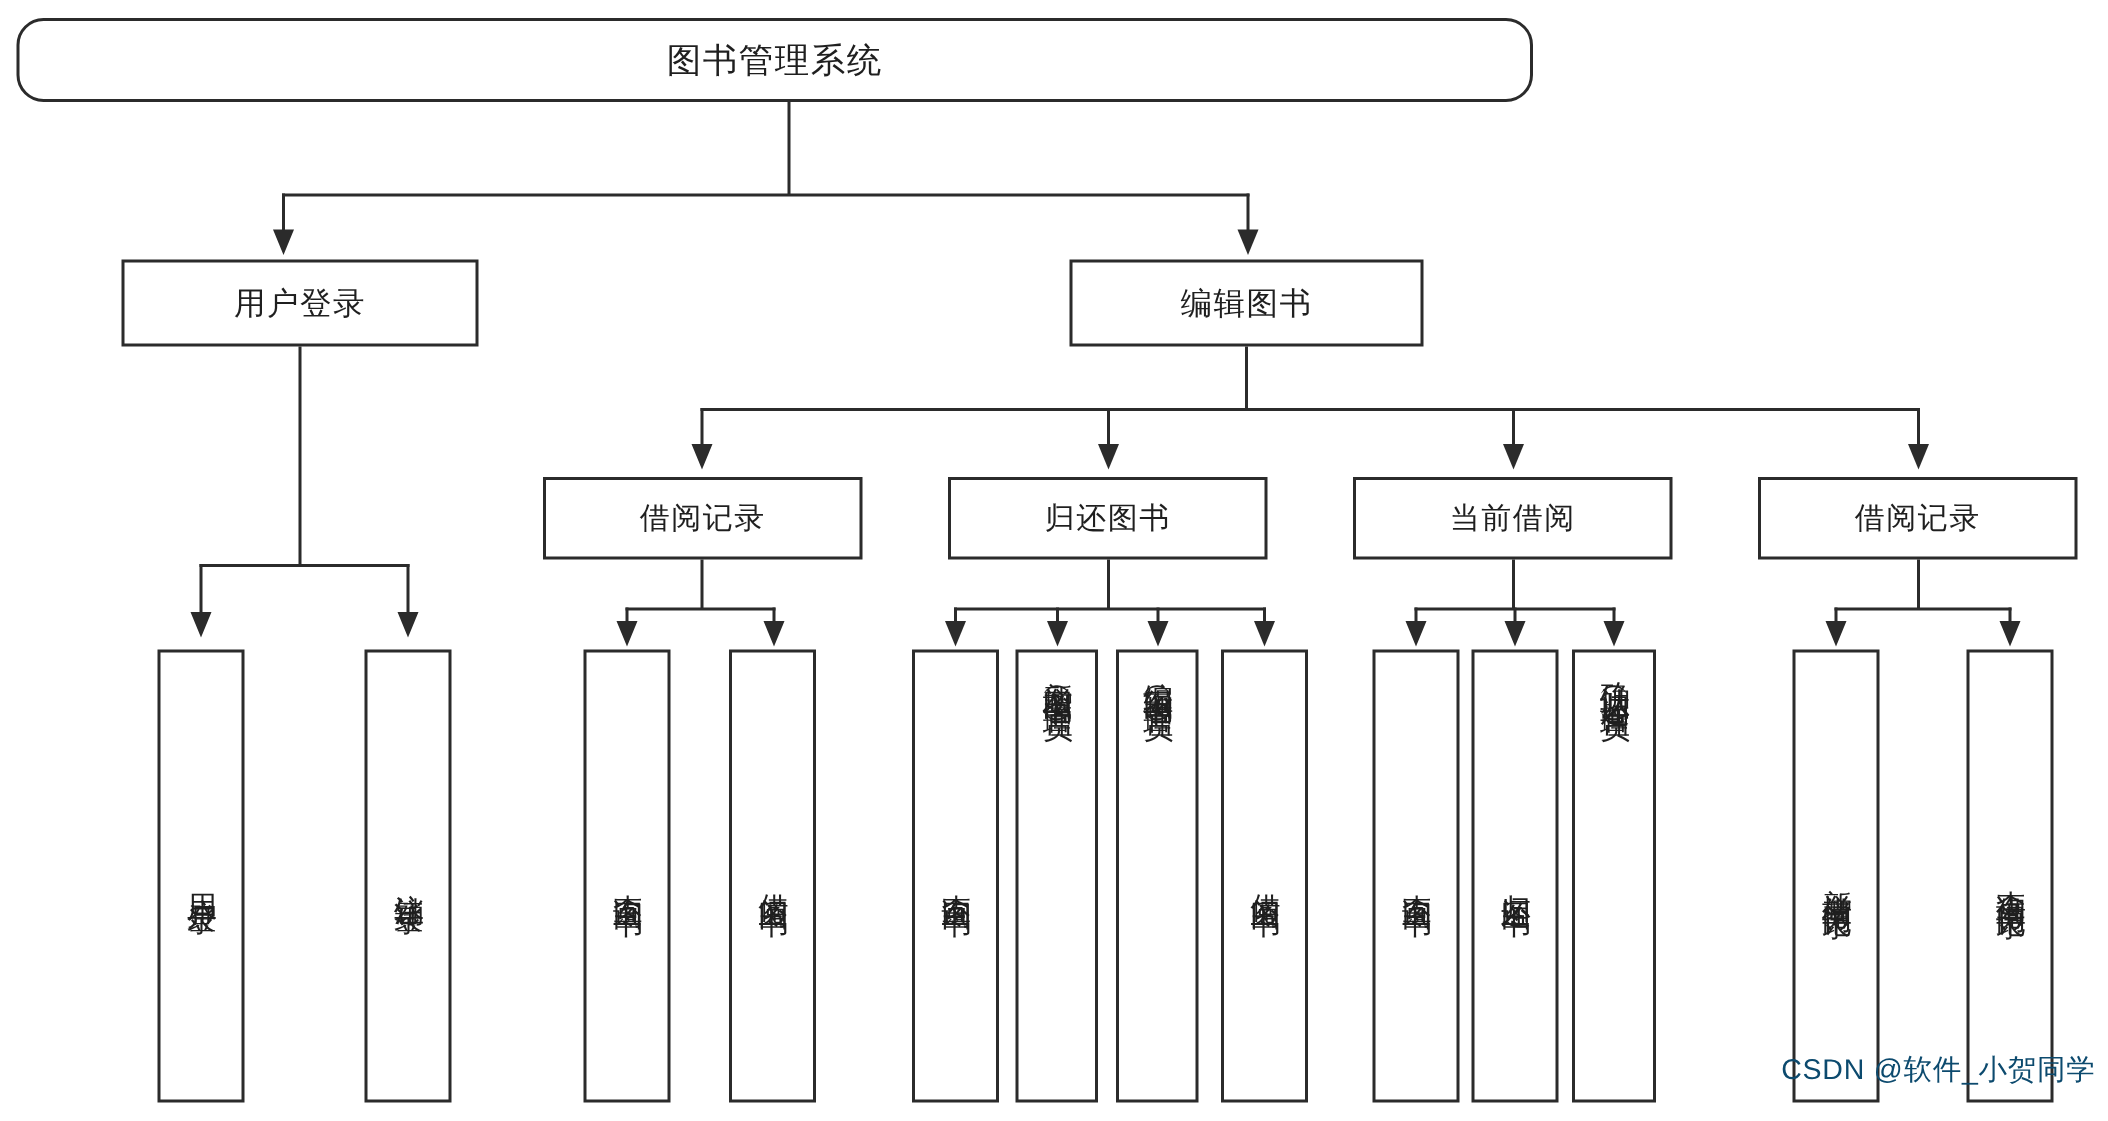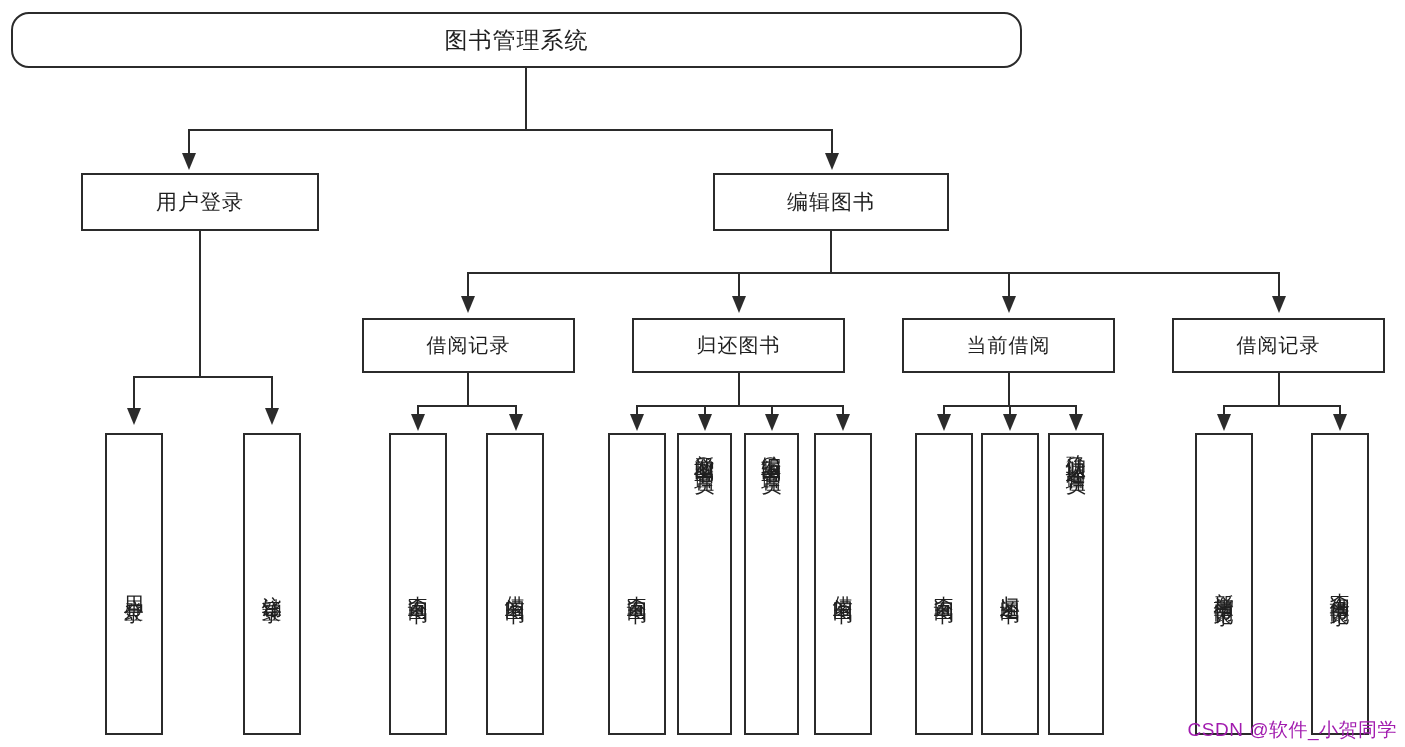--- a/index.html
+++ b/index.html
@@ -71,23 +71,23 @@
     position:absolute;
     width:0;height:0;
     border-left:7px solid transparent;
     border-right:7px solid transparent;
     border-top:17px solid #2b2b2b;
   }
   
   #watermark{
     position:absolute;
     right:8px;
-    bottom:4px;
+    bottom:21px;
     font-size:19px;
-    color:#a21caf;
+    color:#0c4a6e;
     letter-spacing:0.5px;
     user-select:none;
     white-space:nowrap;
   }
 </style>
 </head>
 <body>
 
 <div id="canvas">
 

